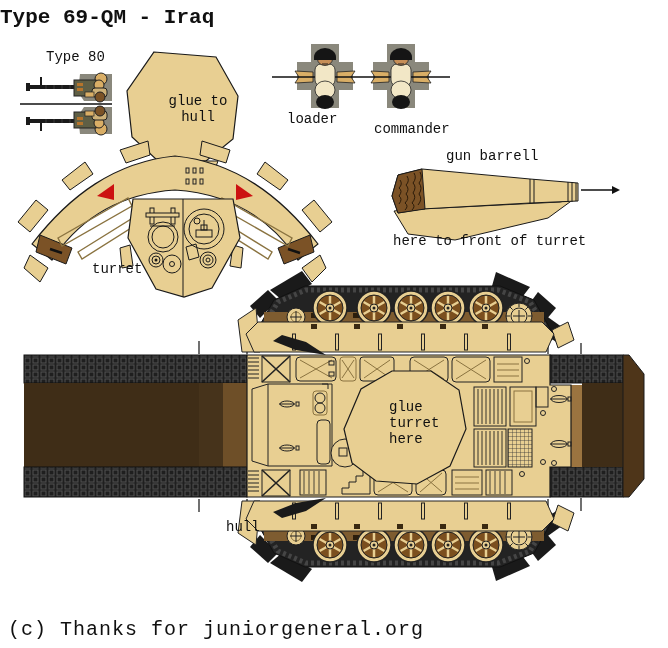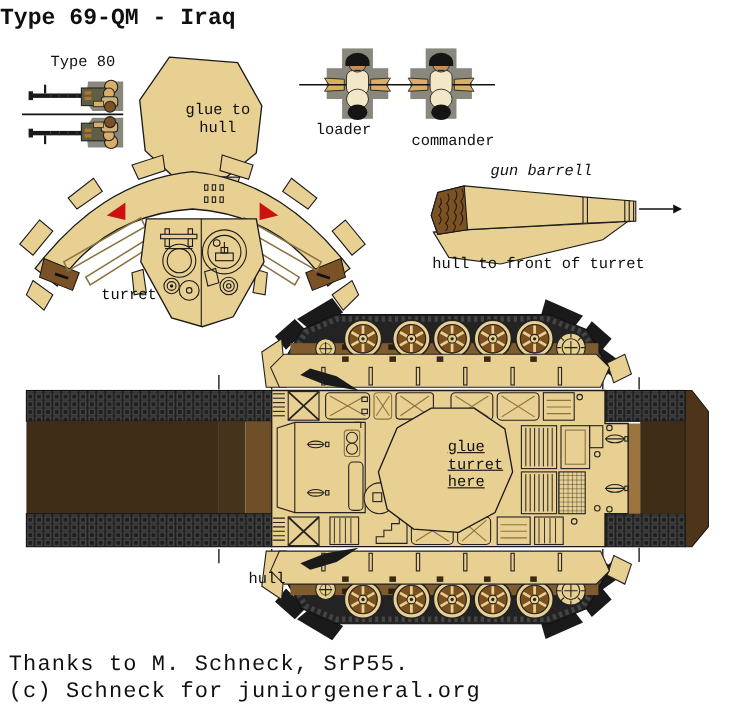--- a/index.html
+++ b/index.html
@@ -483,23 +483,22 @@
     </g>
   </g>
 </svg>
 
 <div class="lbl title" style="left:0;top:6px;">Type 69-QM - Iraq</div>
 <div class="lbl" style="left:46px;top:49px;">Type 80</div>
 <div class="lbl center" style="left:128px;top:93px;width:112px;margin-left:14px;">glue to
 hull</div>
 <div class="lbl" style="left:287px;top:111px;">loader</div>
 <div class="lbl" style="left:374px;top:121px;">commander</div>
-<div class="lbl" style="left:446px;top:148px;font-style:italic;">gun barrell</div>
-<div class="lbl" style="left:393px;top:233px;">hull to front of turret</div>
+<div class="lbl" style="left:446px;top:148px;">gun barrell</div>
+<div class="lbl" style="left:393px;top:233px;">here to front of turret</div>
 <div class="lbl" style="left:92px;top:261px;">turret</div>
-<div class="lbl" style="left:407px;top:399px;text-decoration:underline;">glue
+<div class="lbl" style="left:389px;top:399px;">glue
 turret
 here</div>
 <div class="lbl" style="left:226px;top:519px;">hull</div>
-<div class="lbl credit" style="left:8px;top:593px;">Thanks to M. Schneck, SrP55.</div>
-<div class="lbl credit" style="left:8px;top:618px;">(c) Schneck for juniorgeneral.org</div>
+<div class="lbl credit" style="left:8px;top:618px;">(c) Thanks for juniorgeneral.org</div>
 
 </div>
 
 </body></html>

